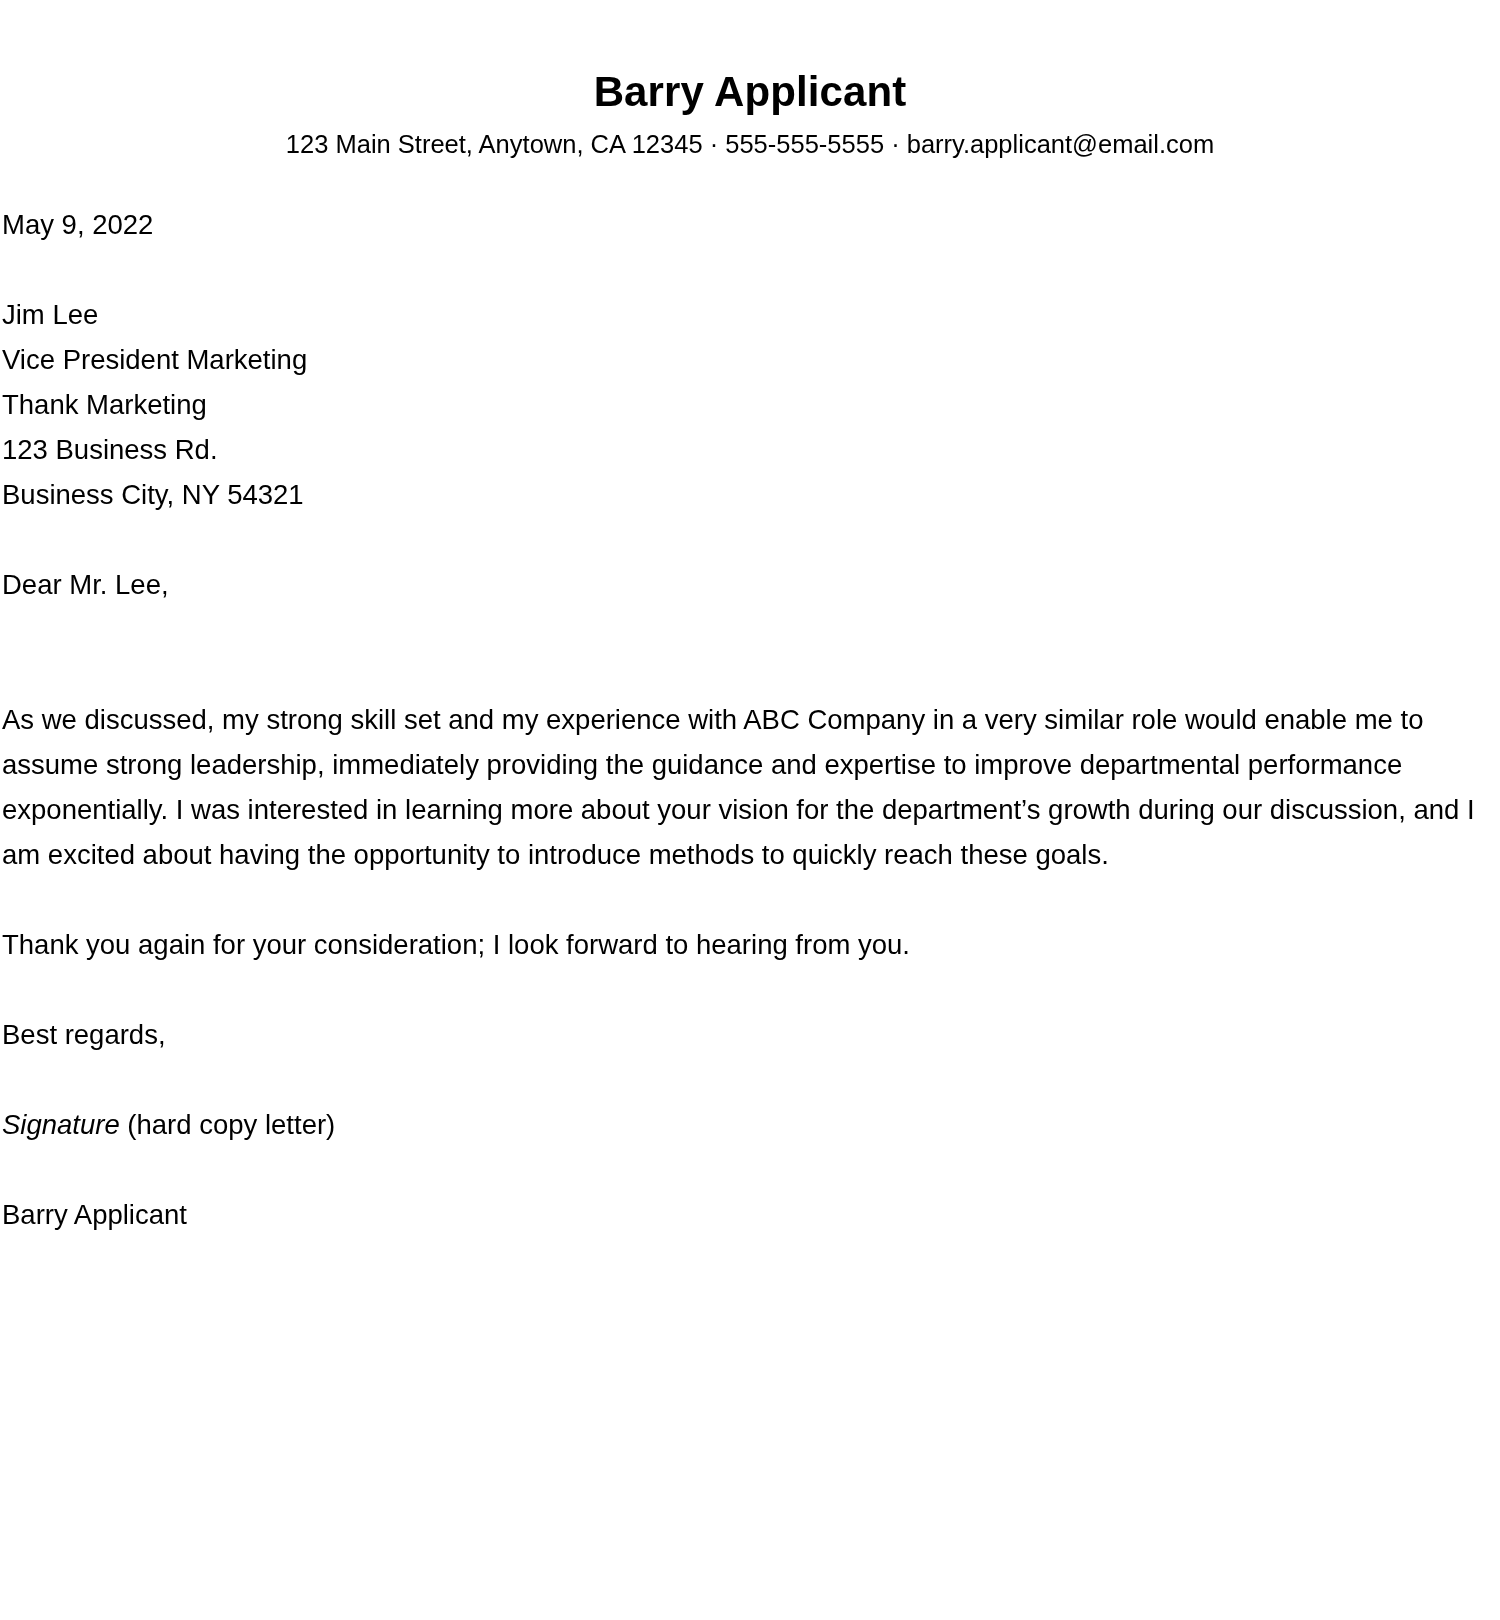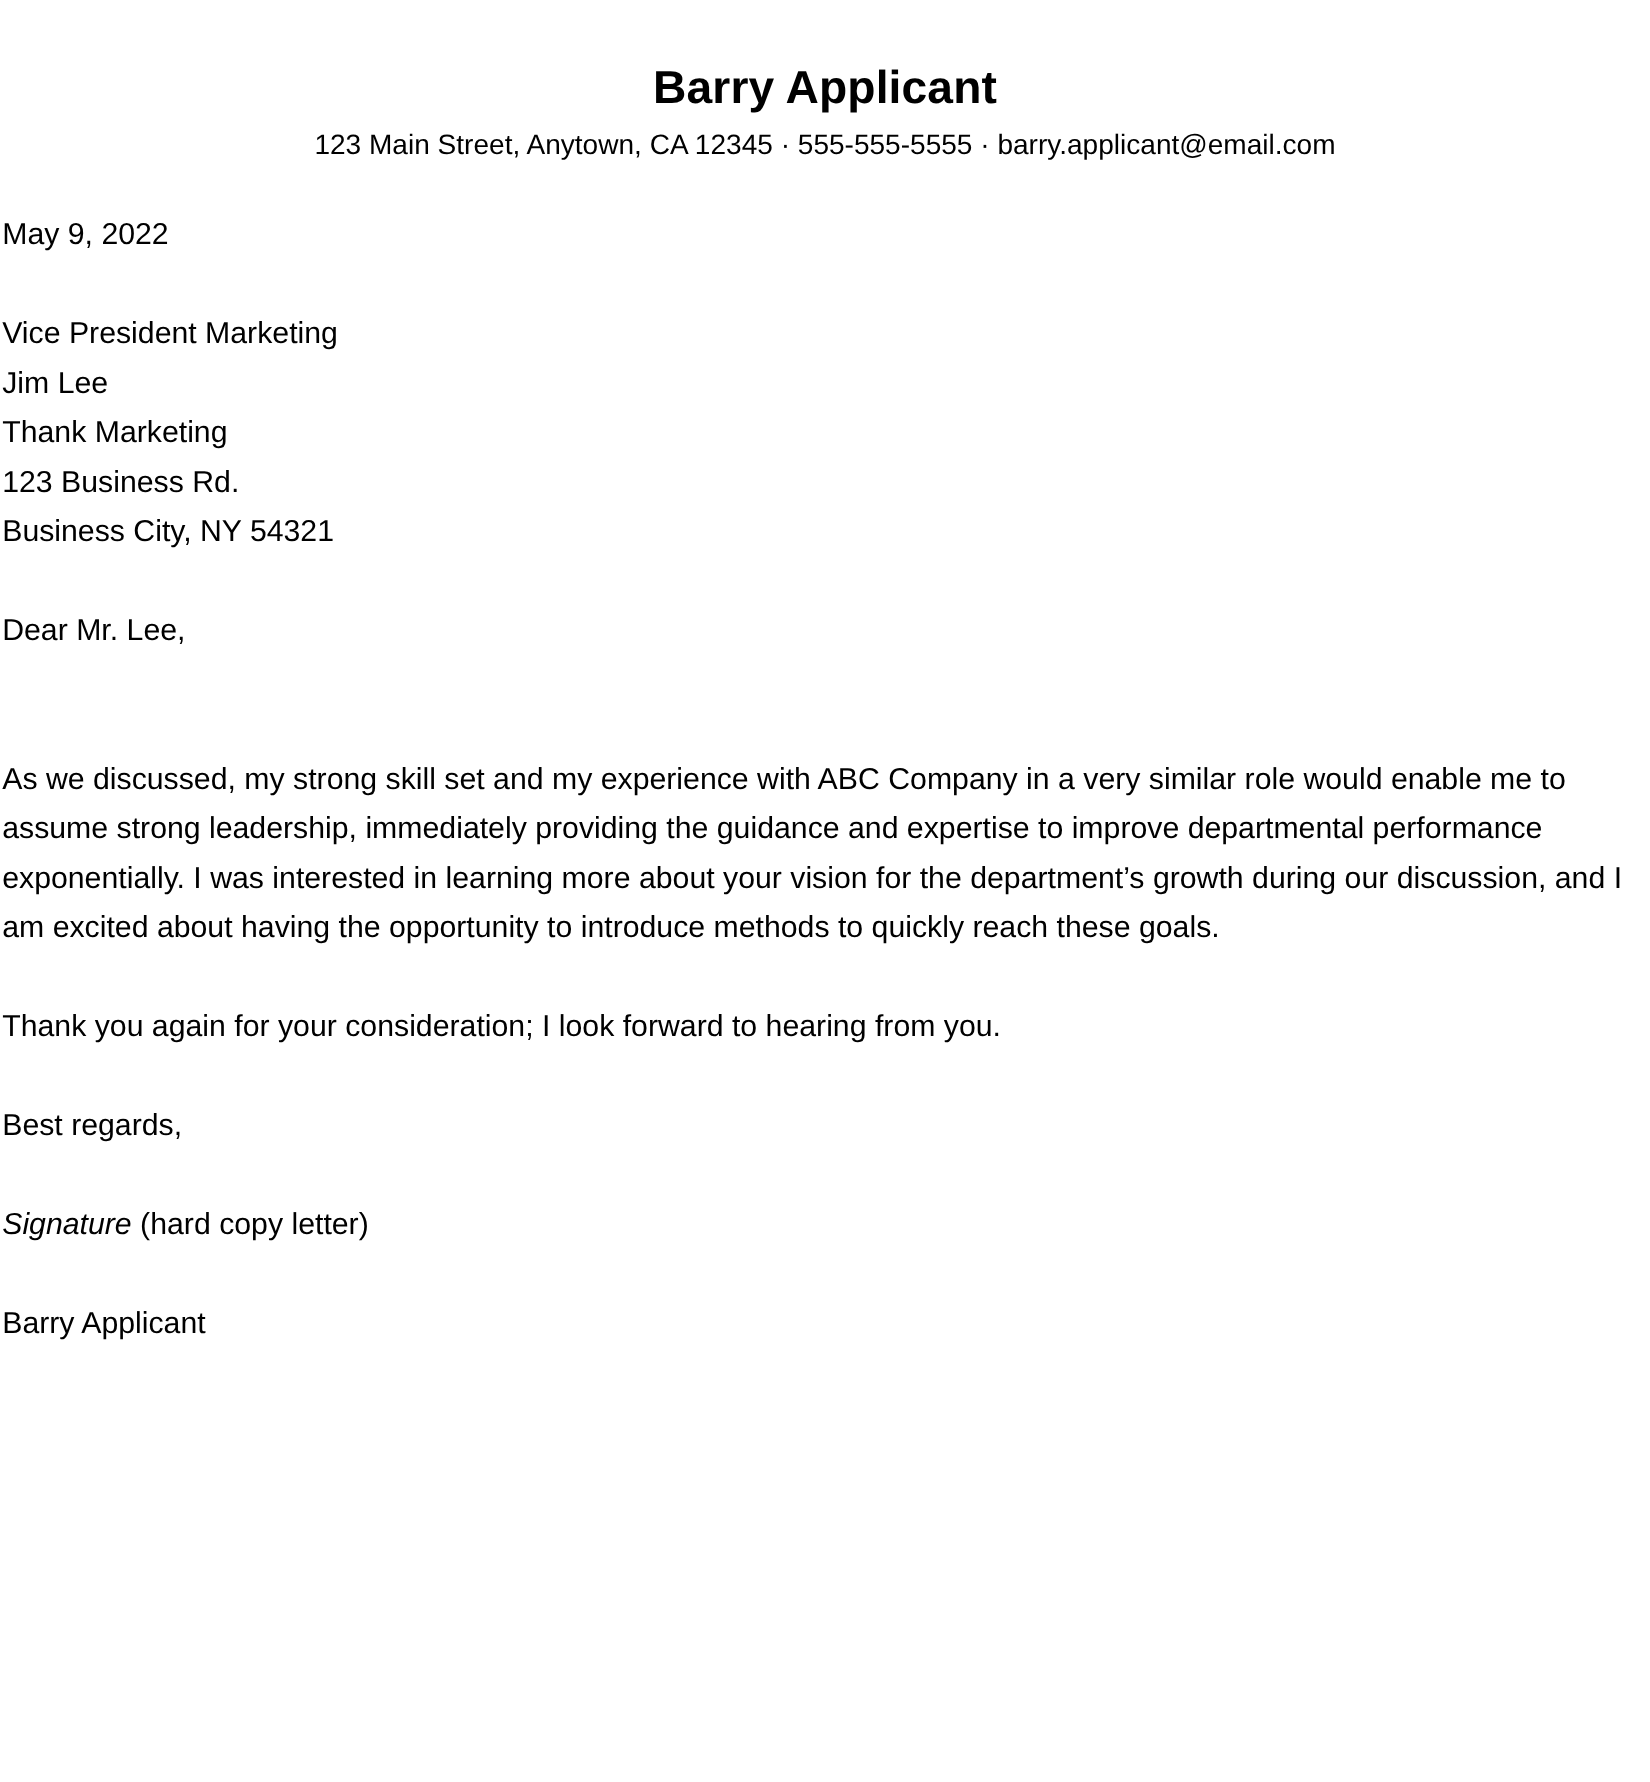--- a/index.html
+++ b/index.html
@@ -9,21 +9,21 @@
   }
   .page {
     width: 1500px;
     height: 1620px;
     position: relative;
     background: #ffffff;
     font-family: "Liberation Sans", sans-serif;
     color: #000000;
     overflow: hidden;
     box-sizing: border-box;
-    padding: 0 2px;
+    padding: 12px 2px;
   }
 
   
   .letterhead {
     text-align: center;
     padding-top: 56px;
   }
   .letterhead-name {
     font-size: 42px;
     font-weight: bold;
@@ -74,22 +74,22 @@
     <div class="letterhead-contact">123 Main Street, Anytown, CA 12345 · 555-555-5555 · barry.applicant@email.com</div>
   </header>
 
   <main class="letter-body">
 
     <div class="line">May 9, 2022</div>
 
     <div class="blank-line"></div>
 
     <div class="block">
+      <div class="line">Jim Lee</div>
       <div class="line">Vice President Marketing</div>
-      <div class="line">Jim Lee</div>
       <div class="line">Thank Marketing</div>
       <div class="line">123 Business Rd.</div>
       <div class="line">Business City, NY 54321</div>
     </div>
 
     <div class="blank-line"></div>
 
     <div class="line">Dear Mr. Lee,</div>
 
     <div class="blank-line"></div>

